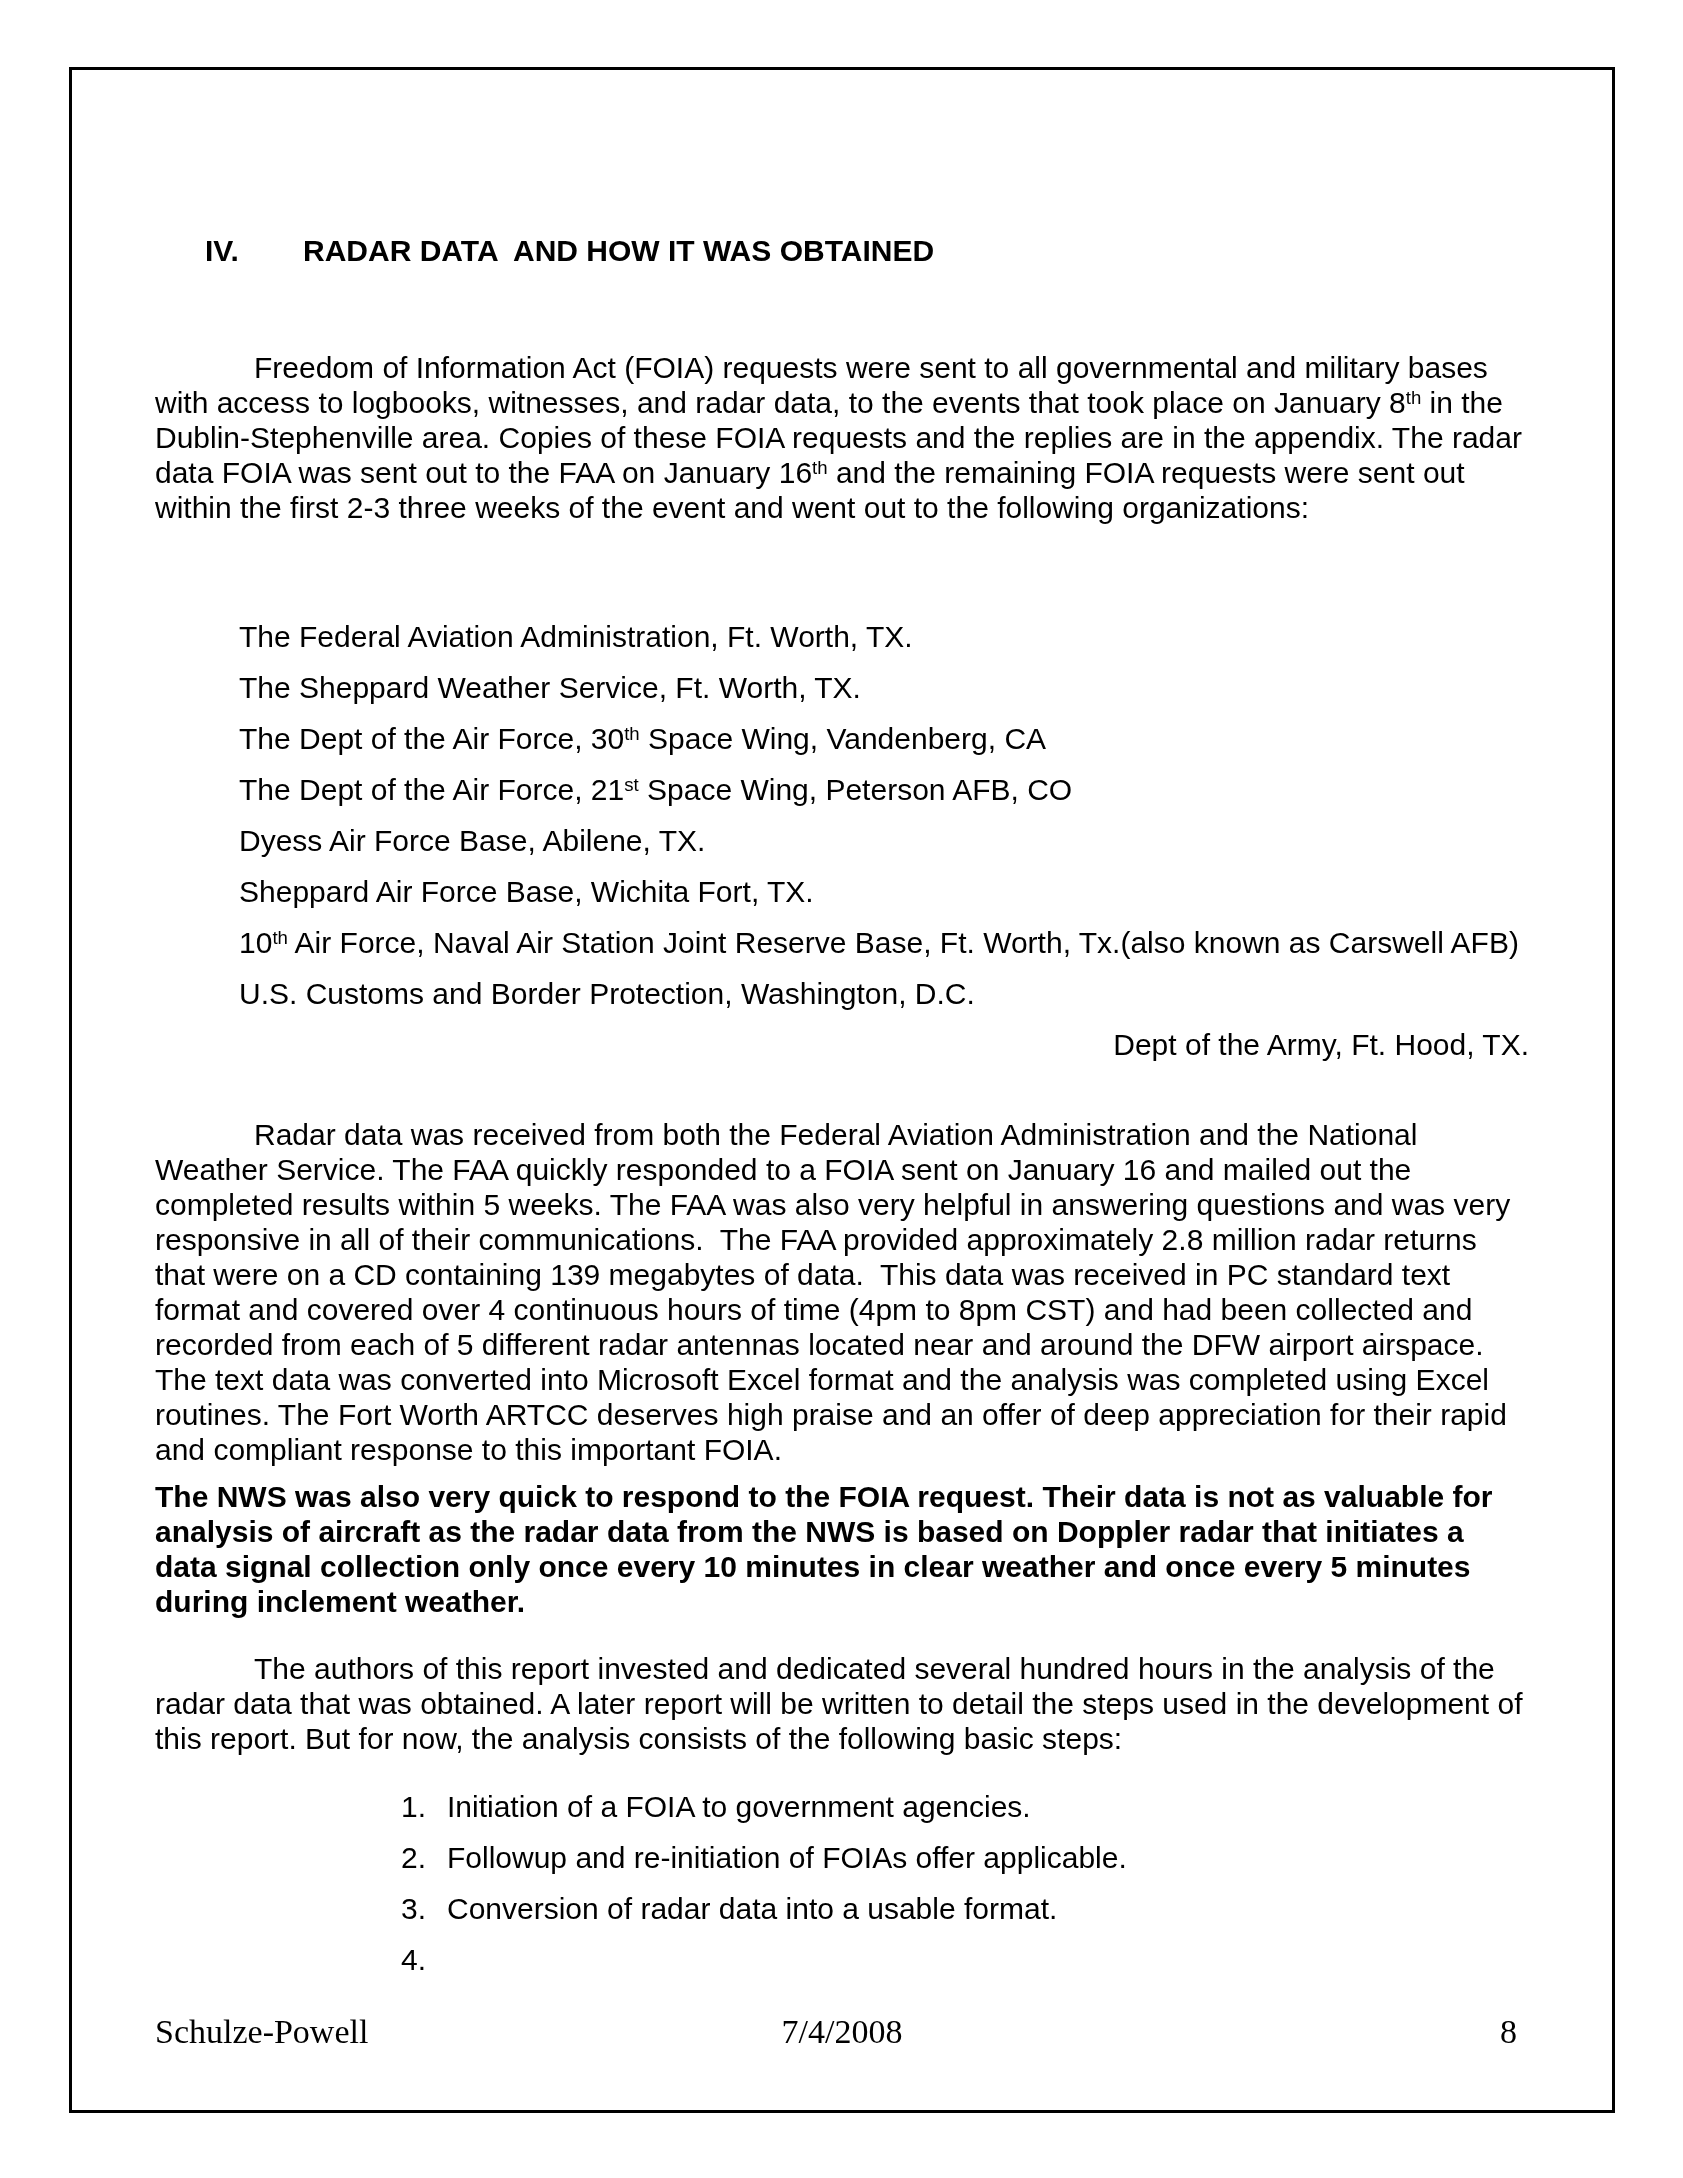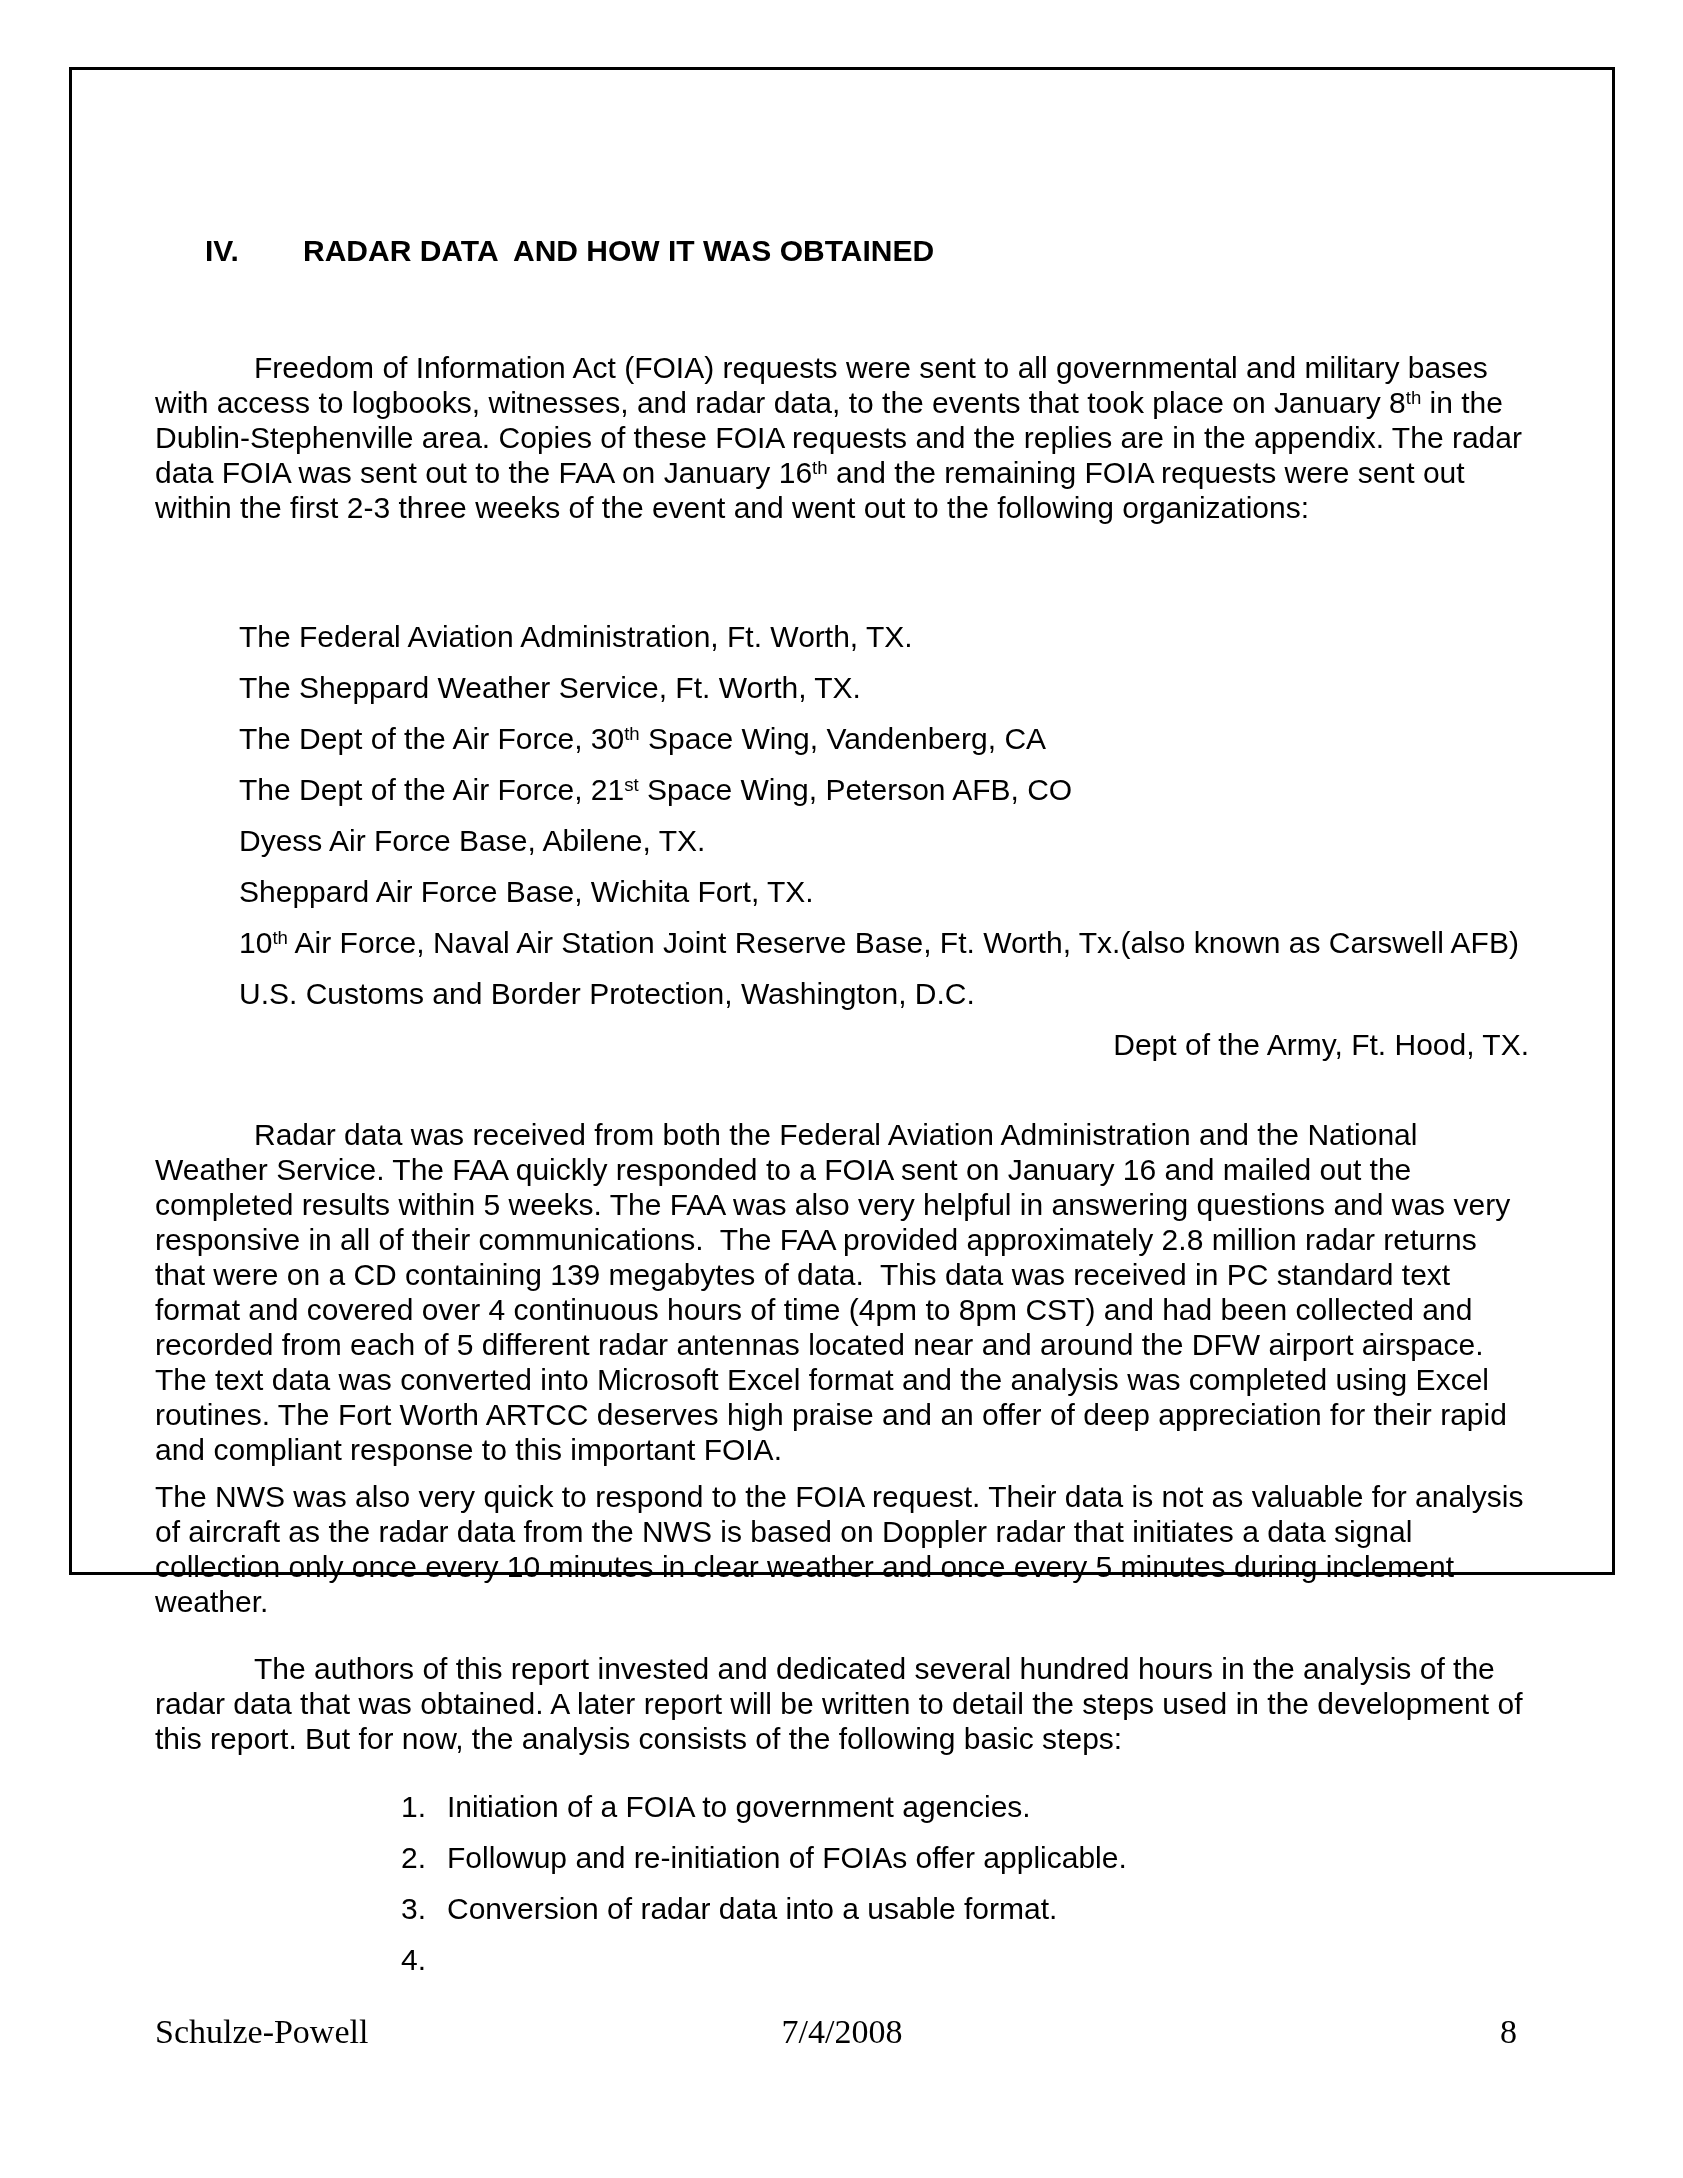--- a/index.html
+++ b/index.html
@@ -14,21 +14,21 @@
   .page {
     position: absolute;
     inset: 0;
     background: #ffffff;
   }
   .frame {
     position: absolute;
     left: 69px;
     top: 67px;
     width: 1546px;
-    height: 1508px;
+    height: 2046px;
     border: 3px solid #000000;
     padding: 128px 83px 16px 83px;
   }
   .heading {
     font-size: 30px;
     font-weight: bold;
     line-height: 35px;
     white-space: pre-wrap;
   }
   .heading-number {
@@ -36,21 +36,21 @@
     width: 98px;
   }
   .para {
     font-size: 30px;
     line-height: 35px;
     white-space: pre-wrap;
   }
   .indent { text-indent: 99px; }
   .m-intro   { margin-top: 47px; }
   .m-radar   { margin-top: 54px; }
-  .m-nws     { margin-top: 12px; }
+  .m-nws     { margin-top: 12px; font-weight: bold; }
   .m-authors { margin-top: 32px; }
   .org-list { margin-top: 94px; }
   .org-item {
     margin-left: 84px;
     margin-bottom: 15px;
     font-size: 30px;
     line-height: 36px;
     white-space: pre-wrap;
   }
   .org-item:last-child { margin-bottom: 0; text-align: right; }

